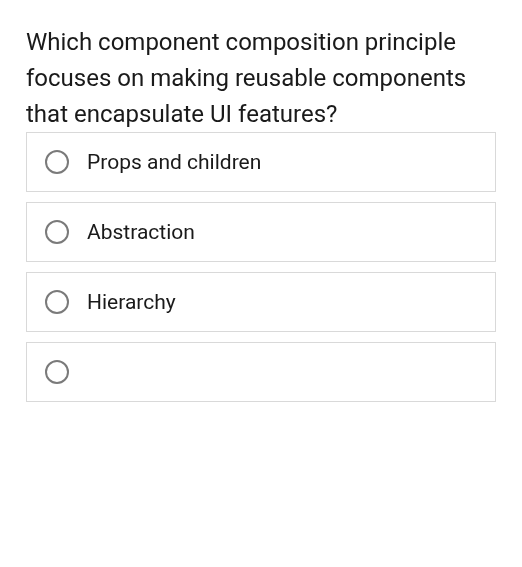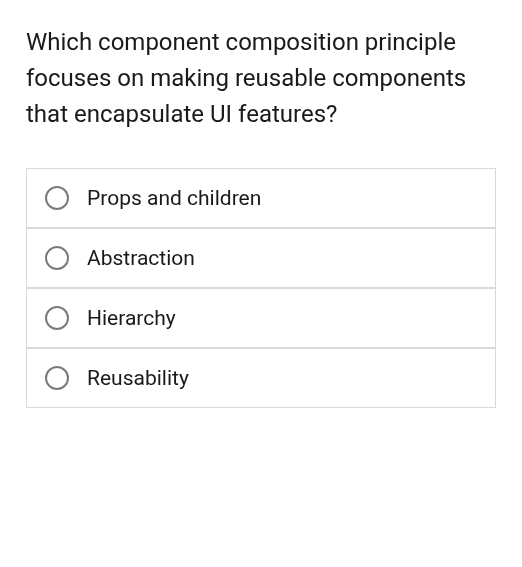--- a/index.html
+++ b/index.html
@@ -16,21 +16,21 @@
     }
     .question-text {
       font-size: 24px;
       line-height: 1.5;
       color: #1a1a1a;
       font-weight: 400;
     }
     .options {
       display: flex;
       flex-direction: column;
-      margin-top: 36px;
+      gap: 10px;
     }
     .option {
       border: 1px solid #d9d9d9;
       background: #ffffff;
       padding: 17px 18px;
       display: flex;
       align-items: center;
       gap: 18px;
       cursor: pointer;
     }
@@ -60,15 +60,14 @@
   <div class="option">
     <span class="radio-icon"></span>
     <span class="option-label">Abstraction</span>
   </div>
   <div class="option">
     <span class="radio-icon"></span>
     <span class="option-label">Hierarchy</span>
   </div>
   <div class="option">
     <span class="radio-icon"></span>
-    <span class="option-label">Reusability</span>
   </div>
 </div>
 
 </body></html>

